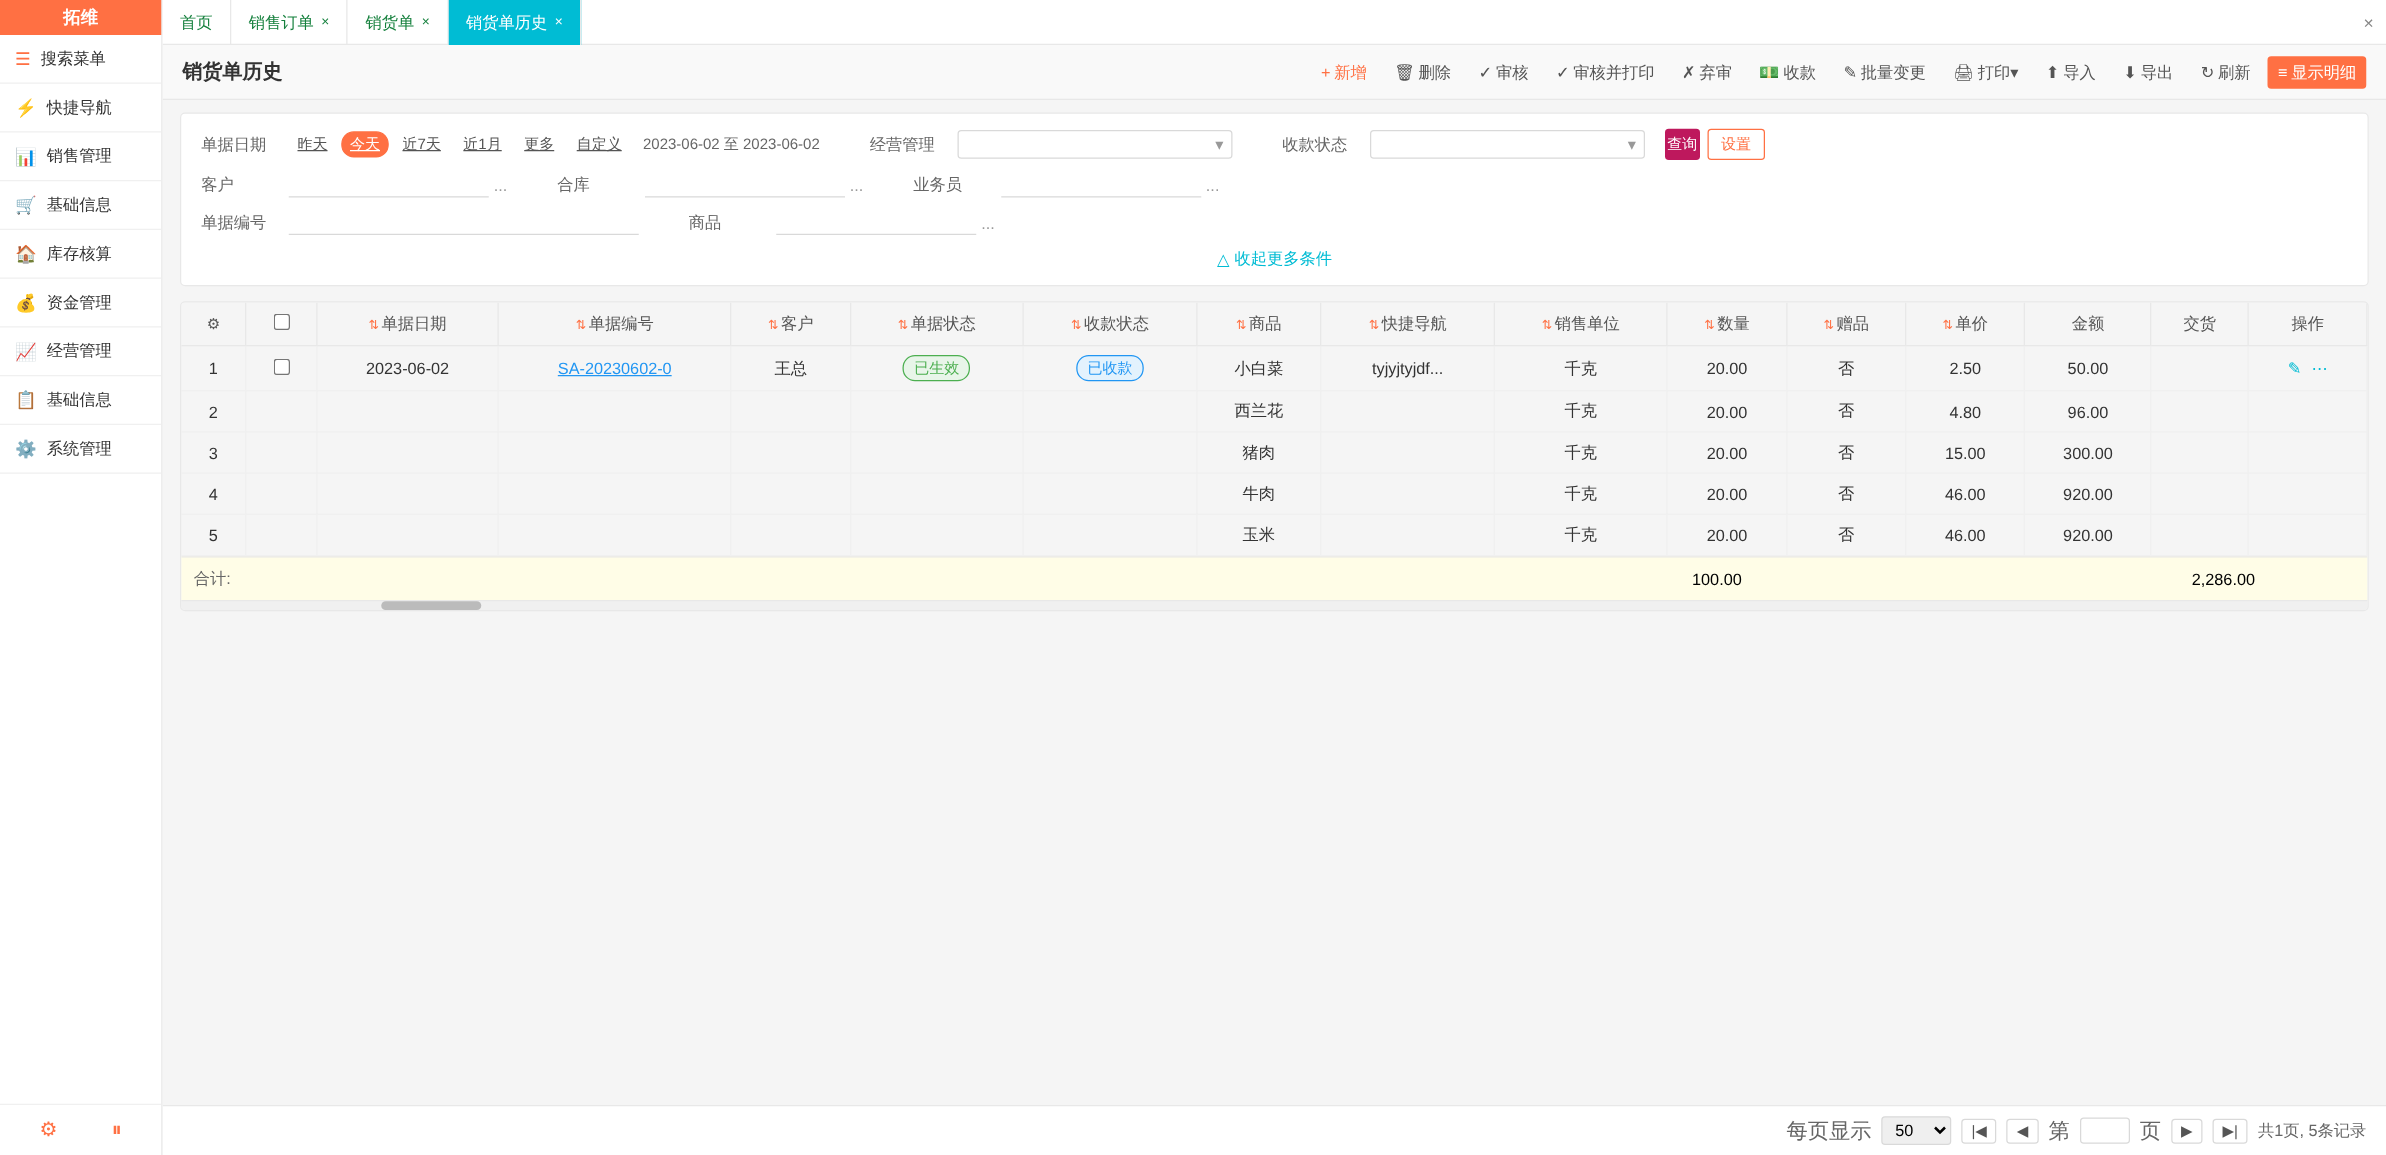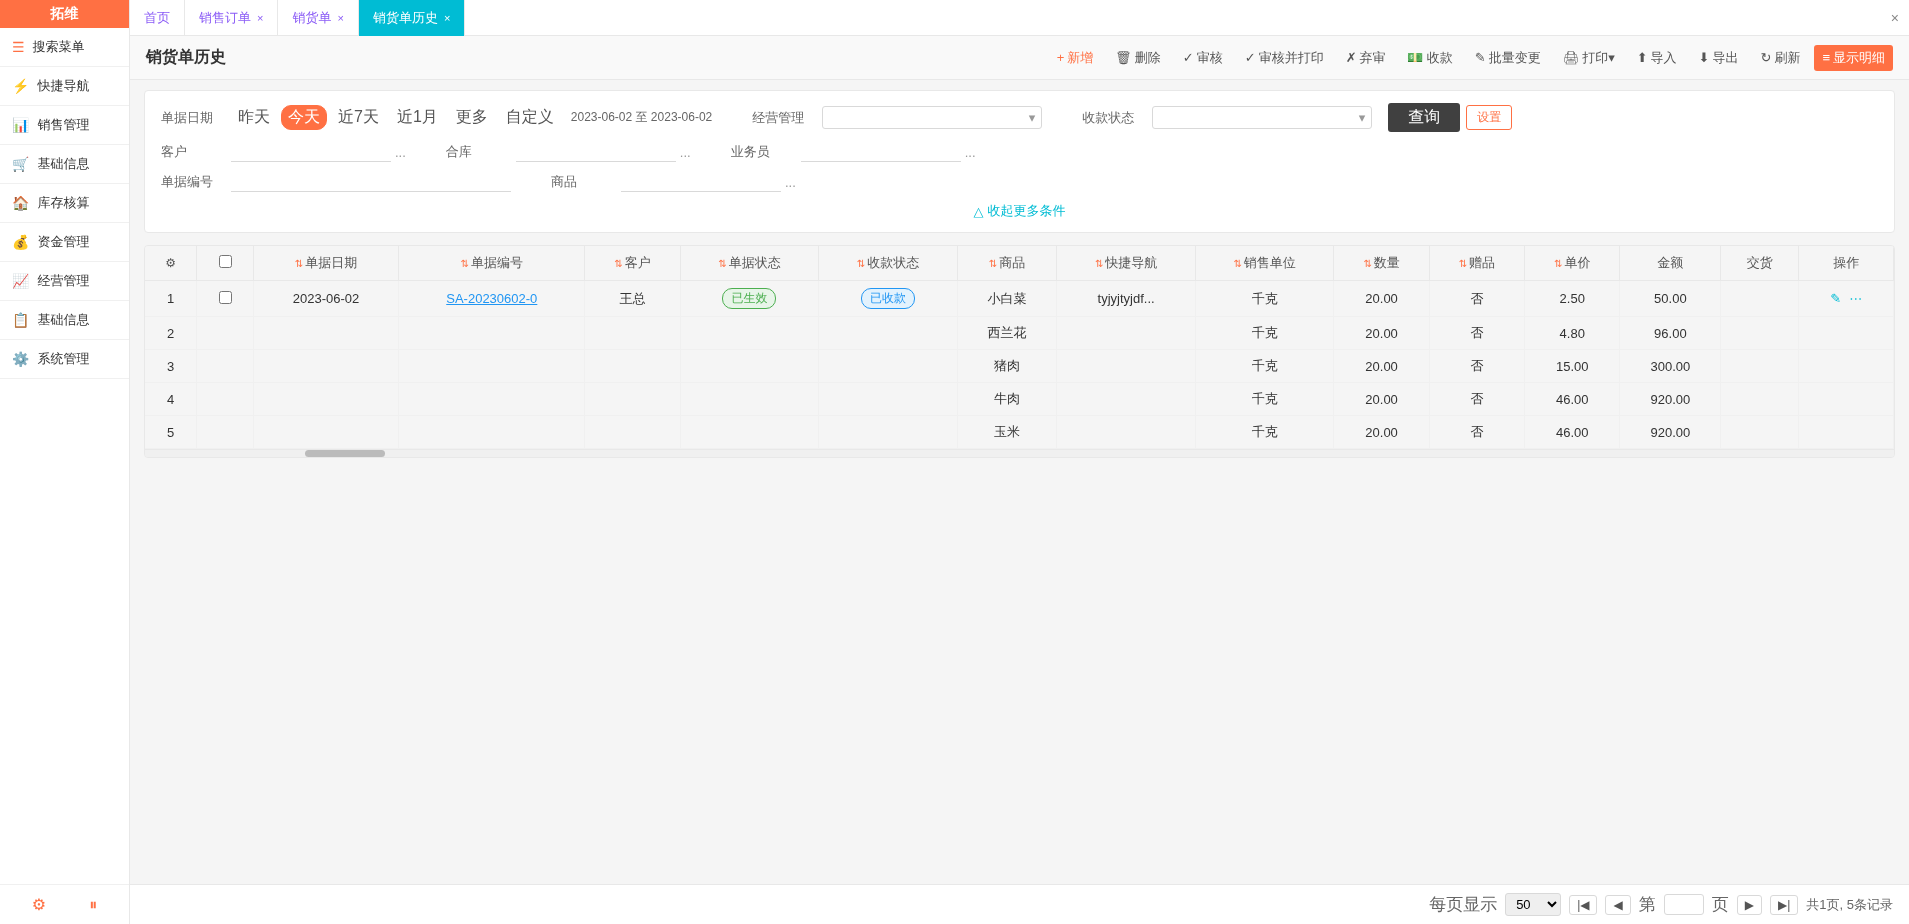--- a/index.html
+++ b/index.html
@@ -55,21 +55,21 @@
       border-bottom: 1px solid #e8e8e8;
       padding: 0;
       flex-shrink: 0;
     }
     .tab-item {
       height: 36px;
       padding: 0 14px;
       display: flex;
       align-items: center;
       cursor: pointer;
-      color: #8b5cf6;
+      color: #15803d;
       border-right: 1px solid #e8e8e8;
       font-size: 13px;
       white-space: nowrap;
     }
     .tab-item.active {
       background: #00bcd4;
       color: #fff;
     }
     .tab-item .close-icon { margin-left: 6px; font-size: 11px; color: inherit; }
     .tab-close { margin-left: auto; margin-right: 10px; color: #888; cursor: pointer; font-size: 14px; }
@@ -98,27 +98,27 @@
       border: none;
       background: none;
       cursor: pointer;
       color: #555;
       font-size: 12px;
       white-space: nowrap;
     }
     .toolbar-btn .btn-icon { margin-right: 3px; font-size: 13px; }
     .toolbar-btn.orange { color: #ff7043; }
     .toolbar-btn-primary {
-      background: #404040;
+      background: #be185d;
       color: #fff;
       border: none;
-      padding: 4px 20px;
+      padding: 4px 2px;
       border-radius: 3px;
       cursor: pointer;
-      font-size: 16px;
+      font-size: 12px;
     }
 
     
     .filter-section {
       background: #fff;
       border: 1px solid #e8e8e8;
       border-radius: 4px;
       padding: 12px 16px;
       margin-bottom: 12px;
     }
@@ -141,23 +141,24 @@
       font-size: 13px;
       width: 180px;
       outline: none;
     }
     .filter-dots { color: #999; margin-left: 4px; cursor: pointer; }
     .date-group { display: flex; align-items: center; gap: 4px; }
     .date-tag {
       padding: 1px 6px;
       border-radius: 2px;
       cursor: pointer;
-      font-size: 16px;
+      font-size: 12px;
       color: #555;
       border: 1px solid transparent;
+      text-decoration: underline;
     }
     .date-tag.active { background: #ff7043; color: #fff; border-color: #ff7043; border-radius: 10px; }
     .date-range { font-size: 12px; color: #666; margin-left: 6px; }
     .filter-select {
       border: 1px solid #d9d9d9;
       border-radius: 3px;
       padding: 3px 6px;
       font-size: 13px;
       width: 200px;
       cursor: pointer;
@@ -582,20 +583,26 @@
               <td>20.00</td>
               <td>否</td>
               <td>46.00</td>
               <td>920.00</td>
               <td></td>
               <td></td>
             </tr>
           </tbody>
         </table>
 
+        <div class="table-footer">
+          <span class="footer-label">合计:</span>
+          <span style="flex:1"></span>
+          <span style="margin-right:360px;">100.00</span>
+          <span style="margin-right:80px;">2,286.00</span>
+        </div>
 
         <div class="scroll-row">
           <div class="scroll-thumb"></div>
         </div>
       </div>
 
     </div>
 
     <div class="pagination-bar">
       <span class="page-size-label">每页显示</span>

